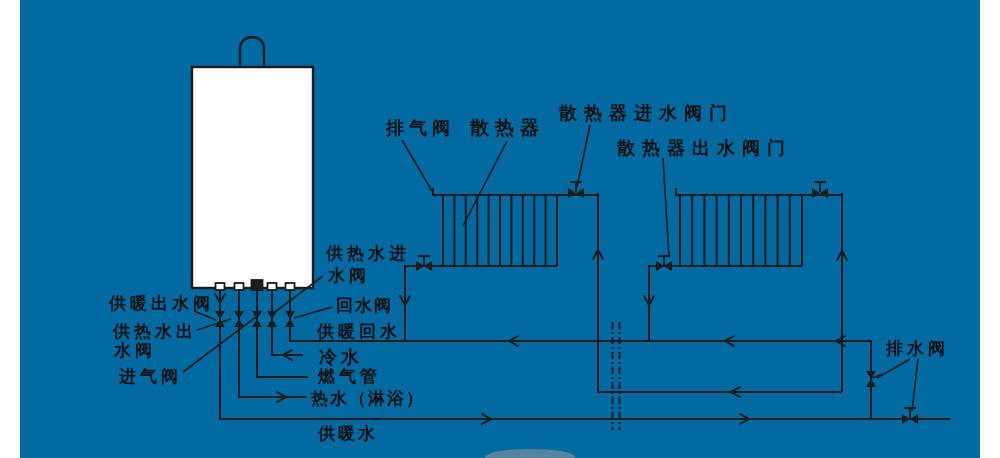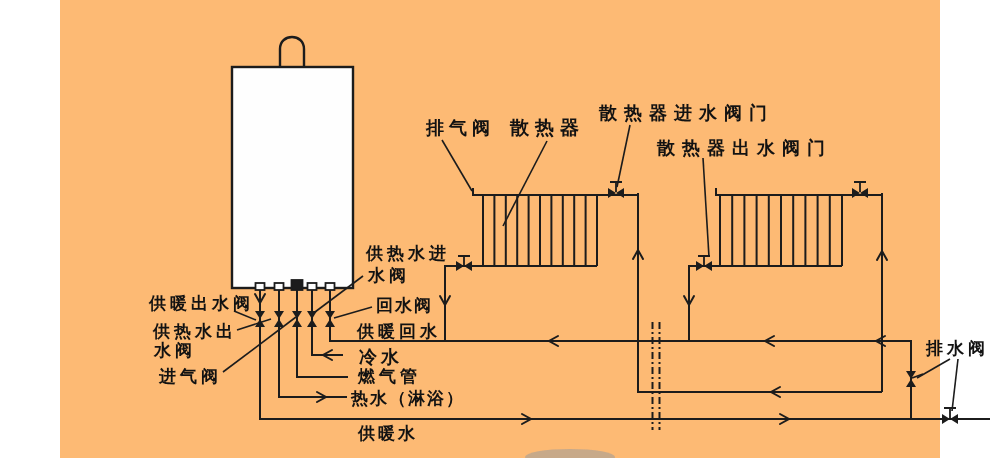--- a/index.html
+++ b/index.html
@@ -1,20 +1,20 @@
 <!DOCTYPE html>
 <html><head>
 <meta charset="utf-8">
 <style>
   html,body{margin:0;padding:0;background:#ffffff;}
   .canvas{
     position:relative;
-    width:880px;height:458px;
+    width:960px;height:458px;
     margin:0 auto;
-    background:#fdba74;
+    background:#0369a1;
     font-family:"DejaVu Sans","Liberation Sans",sans-serif;
   }
   svg{display:block;}
   .pipe{stroke:#1c1c1c;stroke-width:2;fill:none;}
   .thick{stroke:#1c1c1c;stroke-width:2.4;fill:none;}
   .boilerbox{stroke:#1c1c1c;stroke-width:2.4;fill:#fefefe;}
   .stub{stroke:#1c1c1c;stroke-width:1.8;fill:#fefefe;}
   .stub-filled{stroke:#1c1c1c;stroke-width:1.8;fill:#1c1c1c;}
   .valve{fill:#1c1c1c;stroke:none;}
   .valvestem{stroke:#1c1c1c;stroke-width:1.8;fill:none;}

